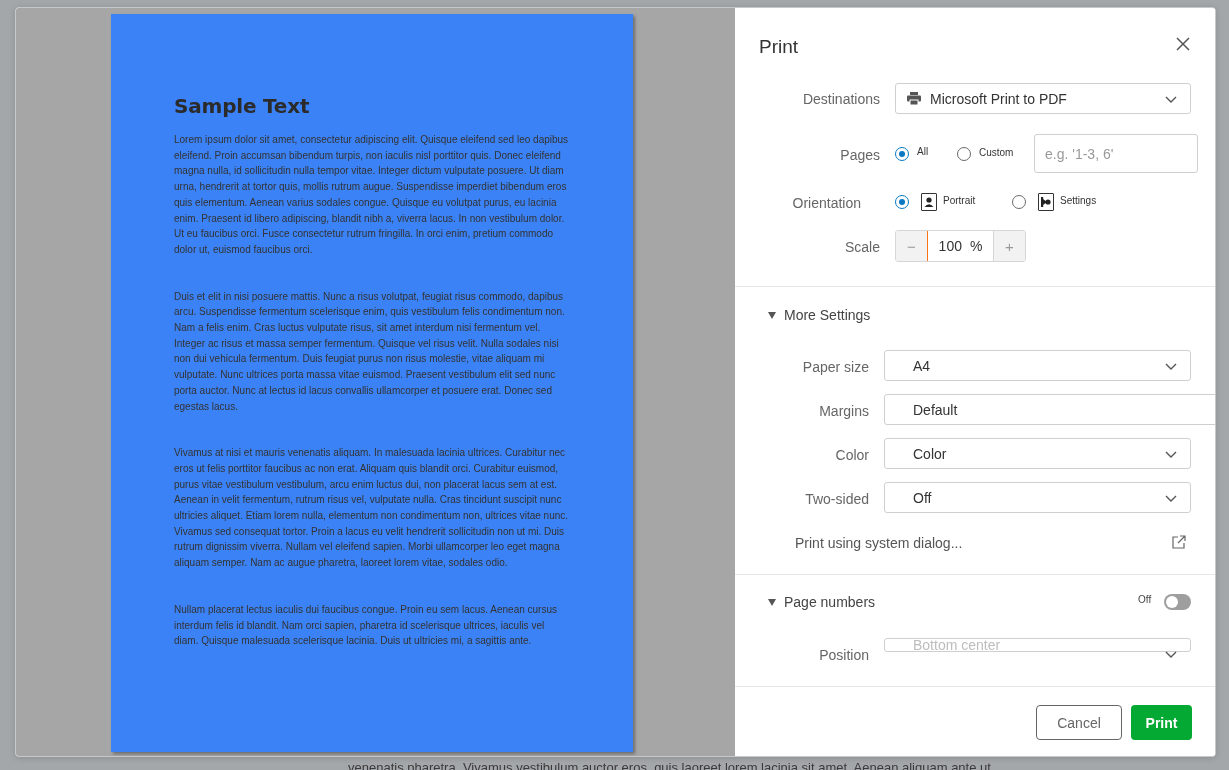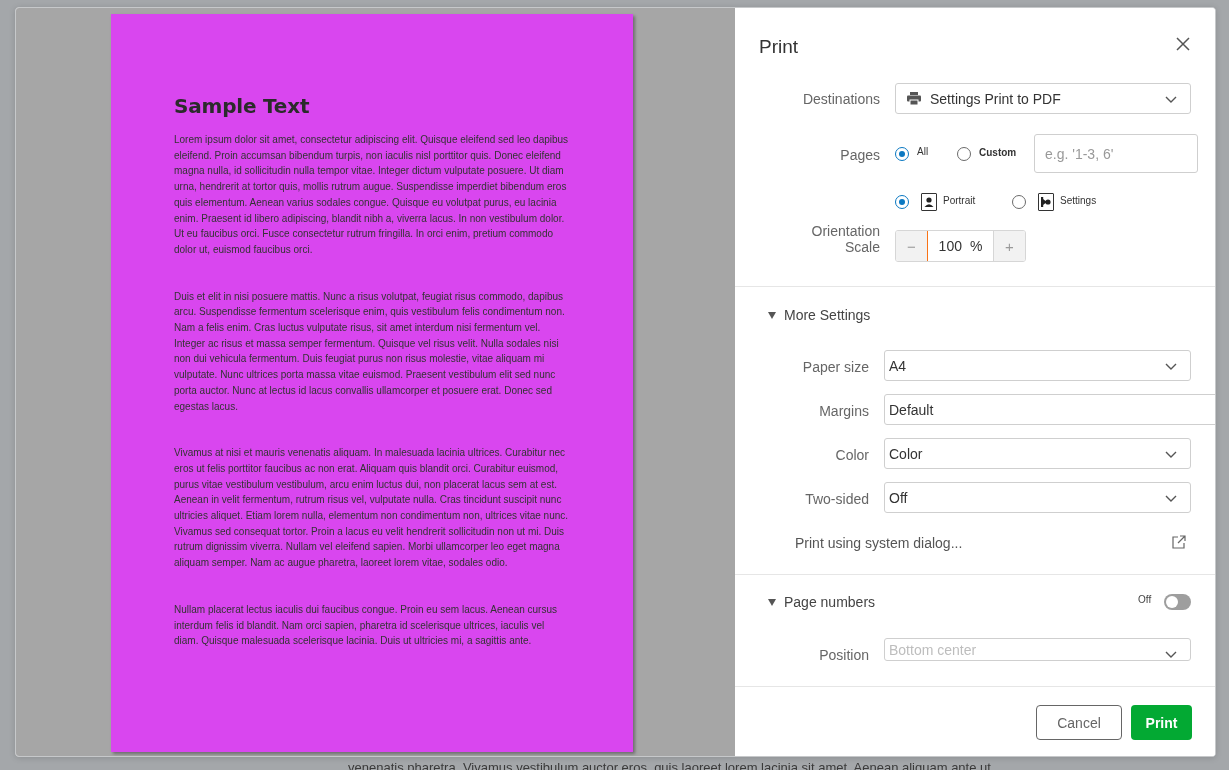--- a/index.html
+++ b/index.html
@@ -18,21 +18,21 @@
     background: #ffffff; border: 1px solid #c6c8ca; border-radius: 4px;
     overflow: hidden;
     box-shadow: 0 1px 6px rgba(0,0,0,0.15);
   }
   .preview {
     position: absolute; left: 0; top: 0; width: 719px; height: 100%;
     background: #a6a6a6; overflow: hidden;
   }
   .page {
     position: absolute; left: 95px; top: 6px; width: 522px; height: 738px;
-    background: #d946ef;
+    background: #3b82f6;
     box-shadow: 2px 2px 3px rgba(0,0,0,0.35);
     padding: 80px 62px 0 63px;
     color: #333;
   }
   .page h1 {
     font-size: 20px; font-weight: bold; color: #2b2b2b; margin-bottom: 14px;
     font-family: "DejaVu Sans", sans-serif; letter-spacing: -0.2px;
   }
   .page p {
     font-size: 10px; line-height: 15.7px; color: #333; margin-bottom: 31px;
@@ -54,21 +54,21 @@
   }
   .scroll {
     position: absolute; top: 70px; left: 0; right: 0; height: 608px;
     overflow: hidden;
   }
   .label {
     font-size: 14px; color: #666; text-align: right;
   }
   .select {
     position: absolute; height: 32px; border: 1px solid #cfcfcf; border-radius: 3px;
-    display: flex; align-items: center; padding-left: 4px; font-size: 14px; color: #333;
+    display: flex; align-items: center; padding-left: 28px; font-size: 14px; color: #333;
     background: #fff; cursor: pointer;
   }
   .select .chev {
     position: absolute; right: 12px; top: 8px; width: 14px; height: 14px;
   }
   .select.disabled { color: #bdbdbd; }
   .radio {
     width: 14px; height: 14px; border-radius: 50%; border: 1px solid #6b6b6b;
     position: relative; display: inline-block; cursor: pointer; background: #fff;
   }
@@ -164,36 +164,36 @@
 
     <div class="scroll">
 
       <div class="label" style="position:absolute; right:337px; top:13px;">Destinations</div>
       <div class="select" style="left:160px; top:5px; width:296px; height:31px; padding-left:34px;">
         <svg width="14" height="13" viewBox="0 0 14 13" style="position:absolute; left:11px; top:8px;">
           <rect x="3" y="0" width="8" height="3" fill="#555"></rect>
           <rect x="0" y="3.5" width="14" height="6" rx="1" fill="#555"></rect>
           <rect x="3" y="8" width="8" height="5" fill="#555" stroke="#fff" stroke-width="1"></rect>
         </svg>
-        <span>Settings Print to PDF</span>
+        <span>Microsoft Print to PDF</span>
         <svg class="chev" viewBox="0 0 14 14">
           <path d="M2 5 L7 10 L12 5" stroke="#555" stroke-width="1.4" fill="none"></path>
         </svg>
       </div>
 
       <div class="label" style="position:absolute; right:337px; top:69px;text-align:center;">Pages</div>
       <span class="radio checked" style="position:absolute; left:160px; top:69px;"></span>
       <span class="opt-text" style="position:absolute; left:182px; top:68px;">All</span>
       <span class="radio" style="position:absolute; left:222px; top:69px;"></span>
-      <span class="opt-text" style="position:absolute; left:244px; top:69px;font-weight:bold;">Custom</span>
+      <span class="opt-text" style="position:absolute; left:244px; top:69px;">Custom</span>
       <div class="input" style="left:299px; top:56px; width:164px; height:39px;">
         <span>e.g. '1-3, 6'</span>
       </div>
 
-      <div class="label" style="position:absolute; right:337px; top:117px;margin-top:28px;">Orientation</div>
+      <div class="label" style="position:absolute; right:356px; top:117px;">Orientation</div>
       <span class="radio checked" style="position:absolute; left:160px; top:117px;"></span>
       <span class="orient-icon" style="position:absolute; left:186px; top:115px;">
         <svg width="14" height="16" viewBox="0 0 14 16" style="position:absolute; left:0; top:0;">
           <circle cx="7" cy="6" r="2.6" fill="#222"></circle>
           <path d="M2.5 13 Q7 7.5 11.5 13 Z" fill="#222"></path>
         </svg>
       </span>
       <span class="opt-text" style="position:absolute; left:208px; top:117px;">Portrait</span>
       <span class="radio" style="position:absolute; left:277px; top:117px;"></span>
       <span class="orient-icon" style="position:absolute; left:303px; top:115px;">
@@ -263,21 +263,21 @@
       <div class="divider" style="top:496px;"></div>
 
       <div class="section-toggle" style="left:33px; top:516px;">
         <span class="tri"></span>
         <span>Page numbers</span>
       </div>
       <span class="opt-text" style="position:absolute; left:403px; top:516px; color:#444;">Off</span>
       <div class="switch" style="left:429px; top:516px;"></div>
 
       <div class="label" style="position:absolute; right:348px; top:569px;">Position</div>
-      <div class="select disabled" style="left:149px; top:560px; width:307px; height:23px;">
+      <div class="select disabled" style="left:149px; top:560px; width:307px; height:14px;">
         <span>Bottom center</span>
         <svg class="chev" viewBox="0 0 14 14">
             <path d="M2 5 L7 10 L12 5" stroke="#555" stroke-width="1.4" fill="none"></path>
           </svg>
       </div>
 
     </div>
 
     <div class="footer">
       <div class="btn-cancel">Cancel</div>

